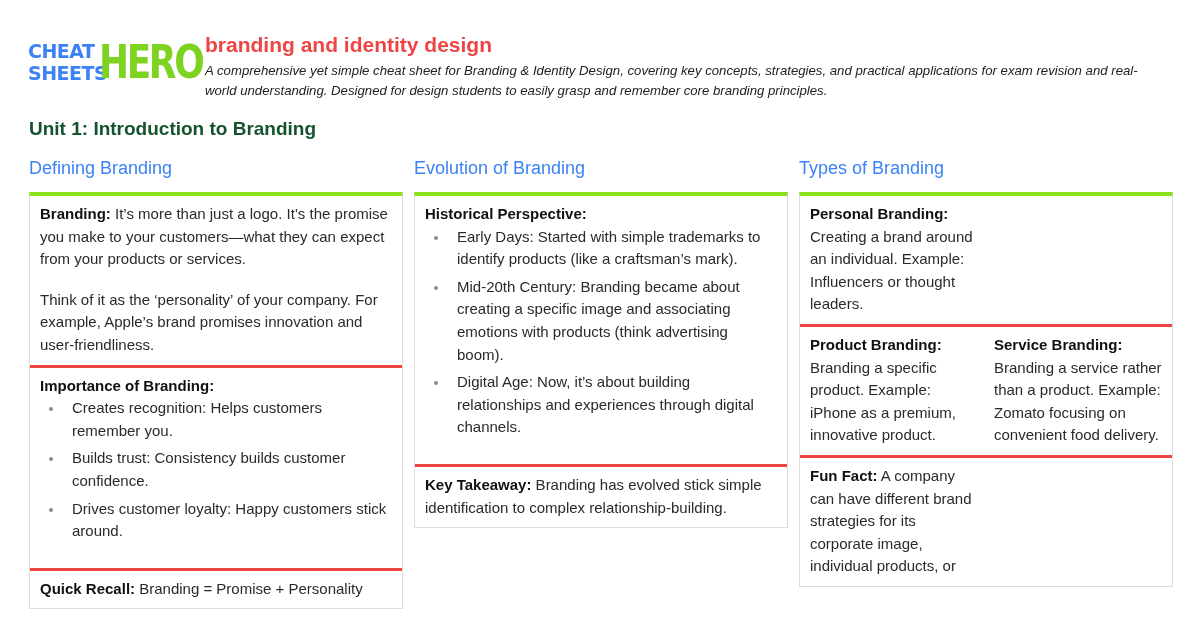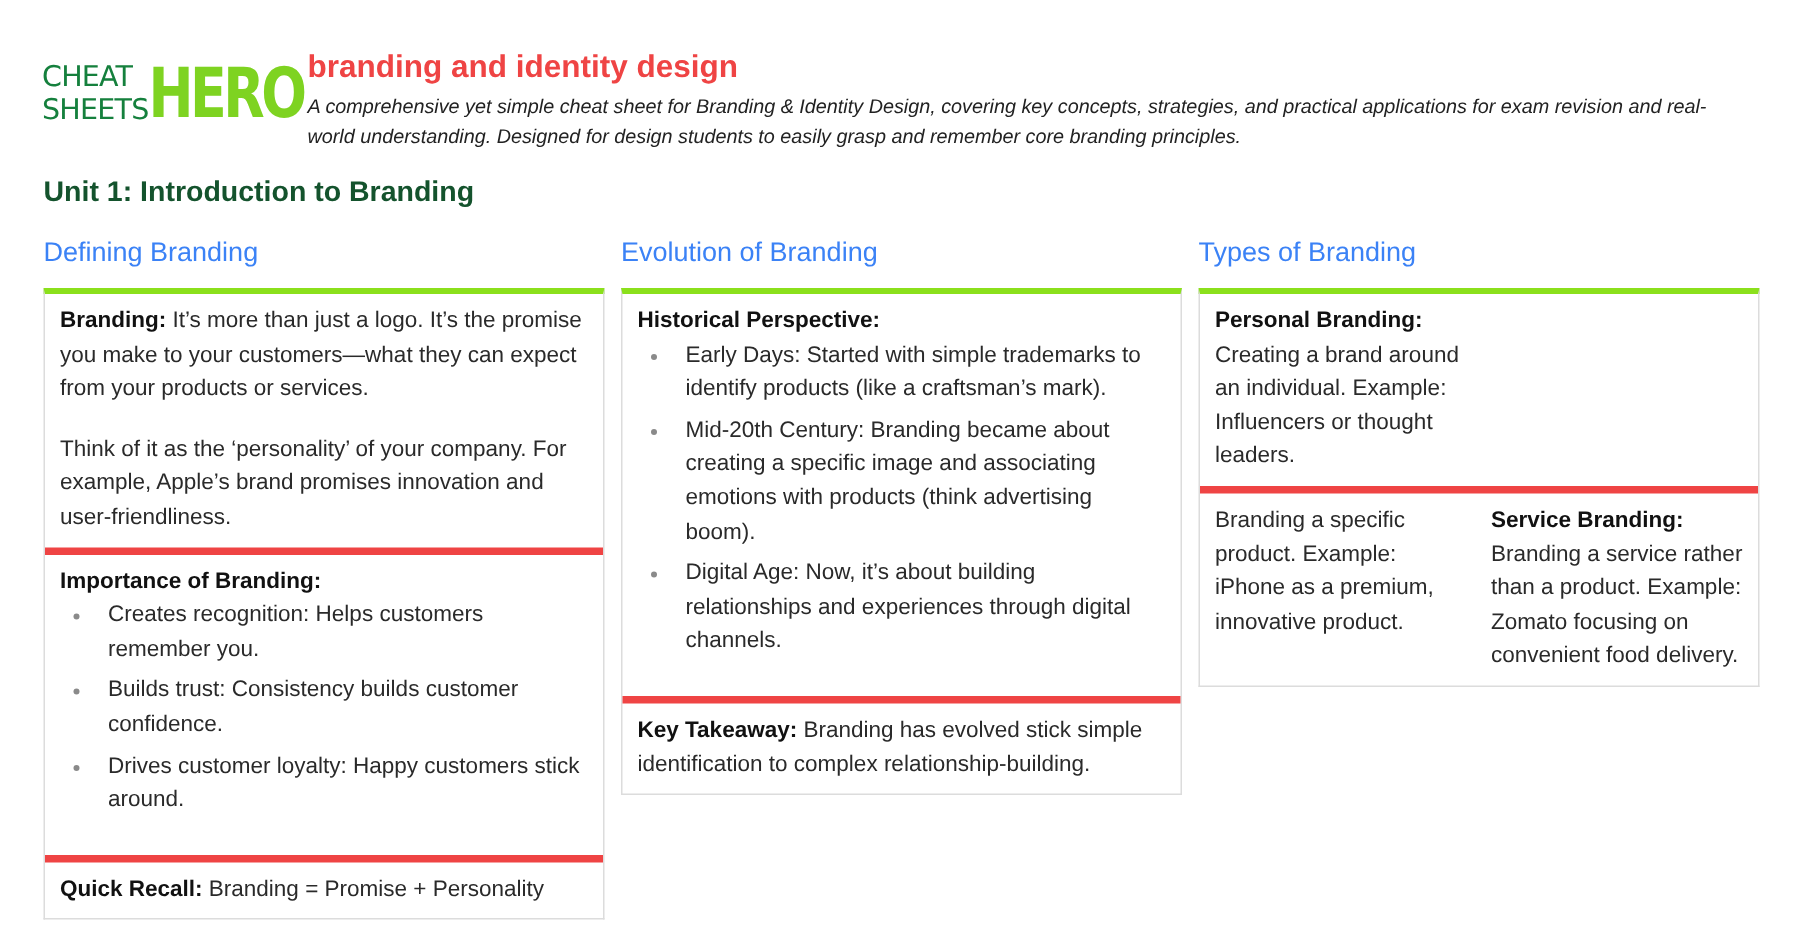--- a/index.html
+++ b/index.html
@@ -1,36 +1,36 @@
 <!DOCTYPE html>
 <html><head>
   <meta charset="utf-8">
   <style>
     * { box-sizing: border-box; margin: 0; padding: 0; }
     html, body { width: 1200px; height: 630px; overflow: hidden; background: #ffffff; }
     body { font-family: "Liberation Sans", "DejaVu Sans", sans-serif; color: #1a1a1a; position: relative; }
 
     .header { position: absolute; left: 28px; top: 32px; width: 1150px; height: 70px; }
     .logo { position: absolute; left: 0; top: 8px; width: 170px; height: 50px; }
-    .logo .cs { position: absolute; left: 0; top: 0; font-family: "DejaVu Sans", sans-serif; font-weight: 400; font-size: 19px; line-height: 22px; letter-spacing: -0.5px; color: #15803d; }
+    .logo .cs { position: absolute; left: 0; top: 0; font-family: "DejaVu Sans", sans-serif; font-weight: 700; font-size: 19px; line-height: 22px; letter-spacing: -0.5px; color: #3b82f6; }
     .logo .hero { position: absolute; left: 71px; top: -4px; font-family: "DejaVu Sans", sans-serif; font-weight: 900; font-size: 46px; line-height: 52px; color: #7ed321; letter-spacing: -3px; transform: scaleX(0.78); transform-origin: left top; }
     .title-block { position: absolute; left: 177px; top: 0; width: 960px; }
     .page-title { font-family: "Liberation Sans", sans-serif; font-size: 21px; font-weight: 700; color: #ef4444; line-height: 26px; }
     .page-desc { font-size: 13.2px; line-height: 20px; color: #222; margin-top: 3px; font-style: italic; }
 
     .unit-title { position: absolute; left: 29px; top: 118px; font-size: 19px; font-weight: 700; color: #14532d; }
 
     .col { position: absolute; top: 155px; width: 374px; }
     .col-1 { left: 29px; }
     .col-2 { left: 414px; }
     .col-3 { left: 799px; }
     .col-title { font-size: 18px; font-weight: 400; color: #3b82f6; height: 37px; line-height: 26px; }
 
     .card { border: 1px solid #dcdcdc; border-top: 4px solid #8be01c; background: #fff; }
-    .section { padding: 7px 10px 8px 10px; border-bottom: 5px solid #ef4444; font-size: 15px; line-height: 22.6px; color: #2a2a2a; }
+    .section { padding: 7px 10px 8px 10px; border-bottom: 3px solid #ef4444; font-size: 15px; line-height: 22.6px; color: #2a2a2a; }
     .section:last-child { border-bottom: none; }
     .b { font-weight: 700; color: #111; }
     .para + .para { margin-top: 18px; }
 
     ul.bullets { list-style: none; margin-top: 0; }
     ul.bullets li { position: relative; padding-left: 32px; margin-bottom: 5px; }
     ul.bullets li::before { content: ""; position: absolute; left: 9px; top: 10px; width: 4px; height: 4px; border-radius: 50%; background: #8a8a8a; }
 
     .grid2 { display: grid; grid-template-columns: 1fr 1fr; column-gap: 16px; }
     .pad-bottom { padding-bottom: 20px; }
@@ -98,21 +98,28 @@
   <div class="col-title">Types of Branding</div>
   <div class="card">
     <div class="section grid2">
       <div>
         <div class="b">Personal Branding:</div>
         <div>Creating a brand around an individual. Example: Influencers or thought leaders.</div>
       </div>
     </div>
     <div class="section grid2">
       <div>
+        <div class="b">Product Branding:</div>
         <div>Branding a specific product. Example: iPhone as a premium, innovative product.</div>
       </div>
       <div>
         <div class="b">Service Branding:</div>
         <div>Branding a service rather than a product. Example: Zomato focusing on convenient food delivery.</div>
       </div>
     </div>
+    <div class="section grid2">
+      <div>
+        <span class="b">Fun Fact:</span><span> A company can have different brand strategies for its corporate image, individual products, or</span>
+      </div>
+      <div></div>
+    </div>
   </div>
 </div>
 
 </body></html>

